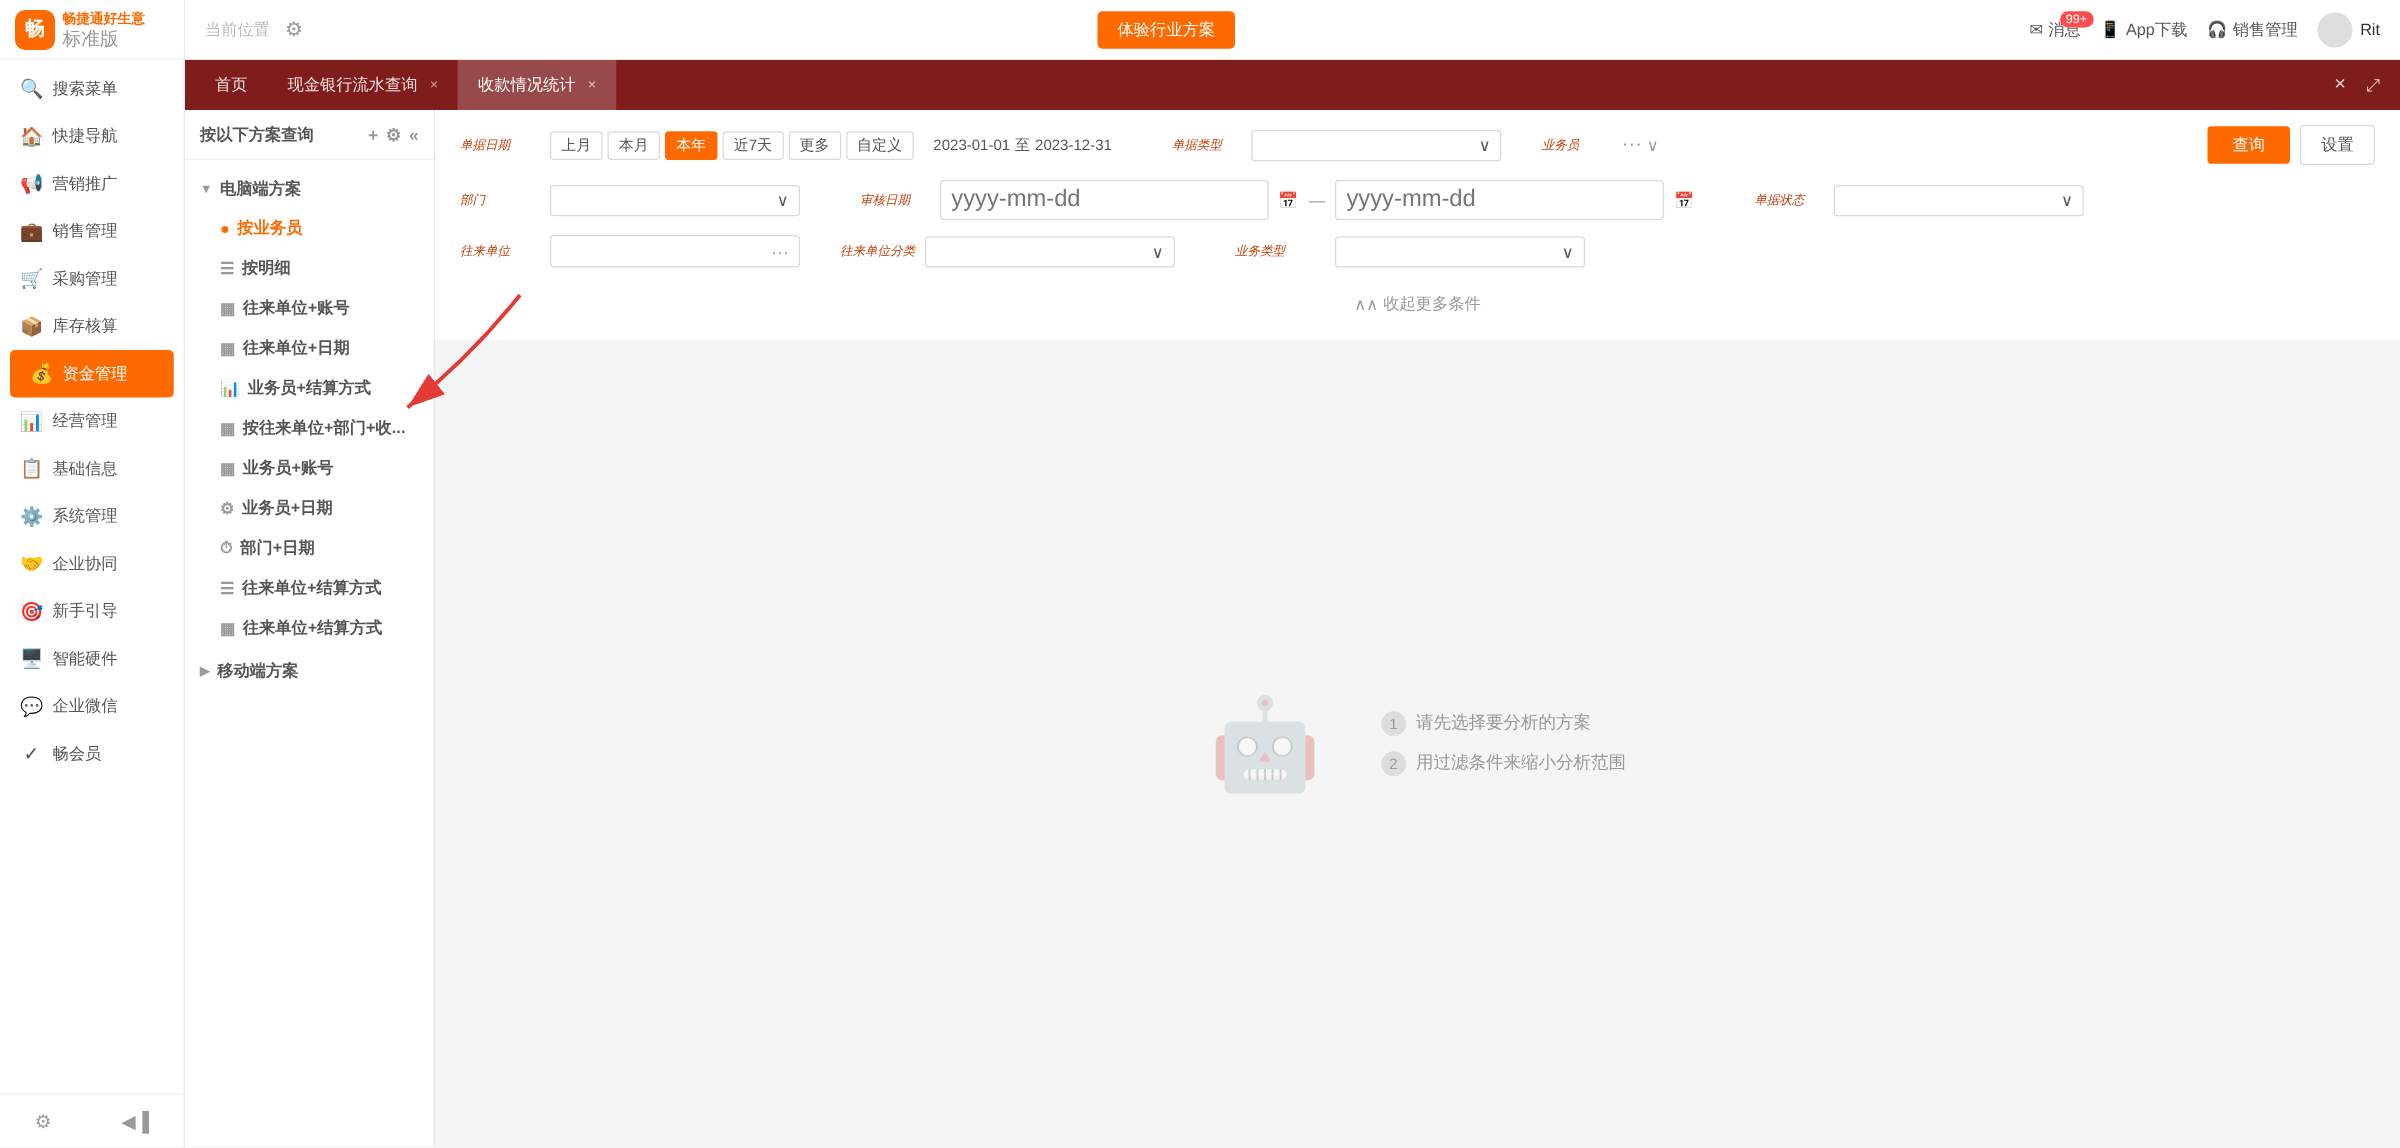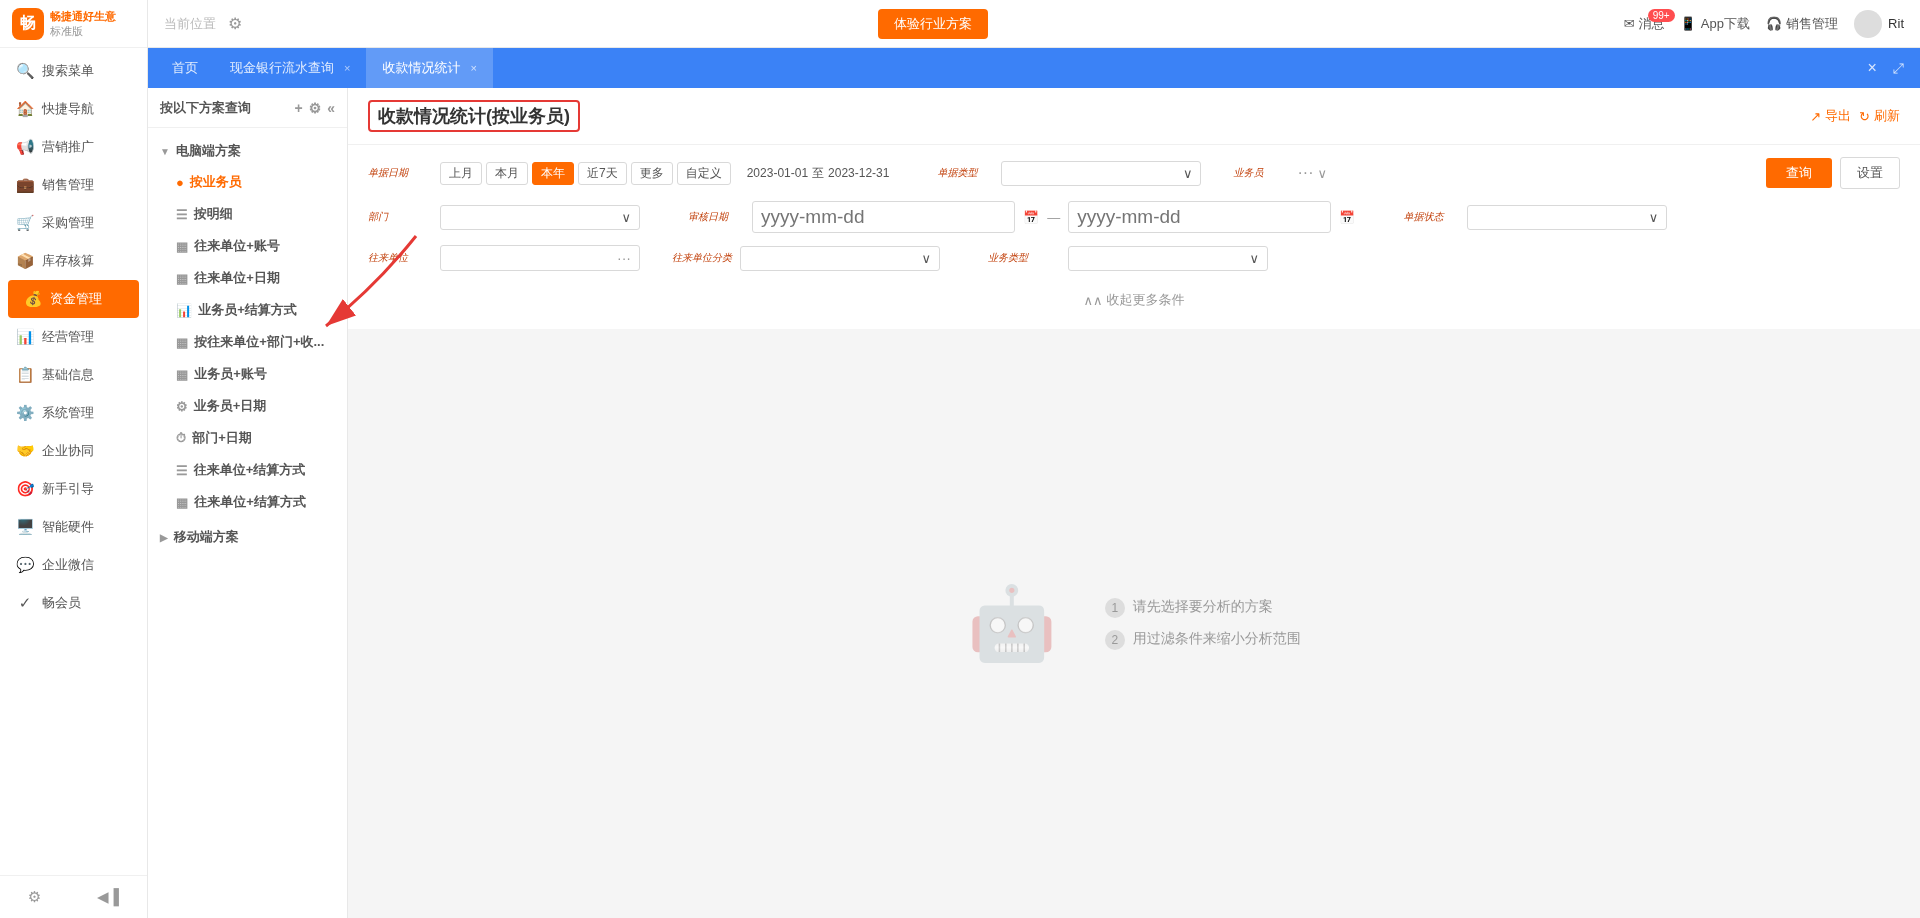--- a/index.html
+++ b/index.html
@@ -23,21 +23,21 @@
       border-bottom: 1px solid #f0f0f0;
       background: #fff;
     }
     .logo-icon {
       width: 32px; height: 32px;
       background: #ff6a00;
       border-radius: 8px;
       display: flex; align-items: center; justify-content: center;
       color: #fff; font-size: 16px; font-weight: bold; margin-right: 6px;
     }
-    .logo-badge { font-size: 11px; color: #999; }
+    .logo-badge { font-size: 15px; color: #999; }
 
     .sidebar-nav { flex: 1; overflow-y: auto; padding: 4px 0; }
     .sidebar-item {
       display: flex; align-items: center;
       padding: 10px 16px;
       cursor: pointer;
       color: #555;
       font-size: 13px;
       gap: 8px;
     }
@@ -79,21 +79,21 @@
       background: #ff4d4f; color: #fff; font-size: 10px;
       border-radius: 8px; padding: 1px 5px;
       position: absolute; top: -6px; right: -10px;
     }
     .topbar-app, .topbar-service { cursor: pointer; color: #555; font-size: 13px; display: flex; align-items: center; gap: 4px; }
     .topbar-avatar { width: 28px; height: 28px; background: #ddd; border-radius: 50%; }
 
     
     .tabbar {
       height: 40px;
-      background: #3b82f6;
+      background: #7f1d1d;
       display: flex;
       align-items: center;
       flex-shrink: 0;
       padding: 0 8px;
     }
     .tab-item {
       padding: 0 16px;
       height: 40px;
       display: flex;
       align-items: center;
@@ -438,35 +438,20 @@
           <div class="tree-group-header">
             <span class="expand-icon">▶</span>
             <span>移动端方案</span>
           </div>
         </div>
       </div>
     </div>
 
     <div class="right-panel">
 
-      <div class="page-header">
-        <div class="page-title-row">
-          <span class="page-title">收款情况统计(按业务员)</span>
-          <div class="page-header-actions">
-            <button class="btn-export">
-              <span>↗</span>
-              <span>导出</span>
-            </button>
-            <button class="btn-refresh">
-              <span>↻</span>
-              <span>刷新</span>
-            </button>
-          </div>
-        </div>
-      </div>
 
       <div class="filter-area">
 
         <div class="filter-row">
           <span class="filter-label">单据日期</span>
           <div class="filter-date-btns">
             <button class="date-btn">上月</button>
             <button class="date-btn">本月</button>
             <button class="date-btn active">本年</button>
             <button class="date-btn">近7天</button>

